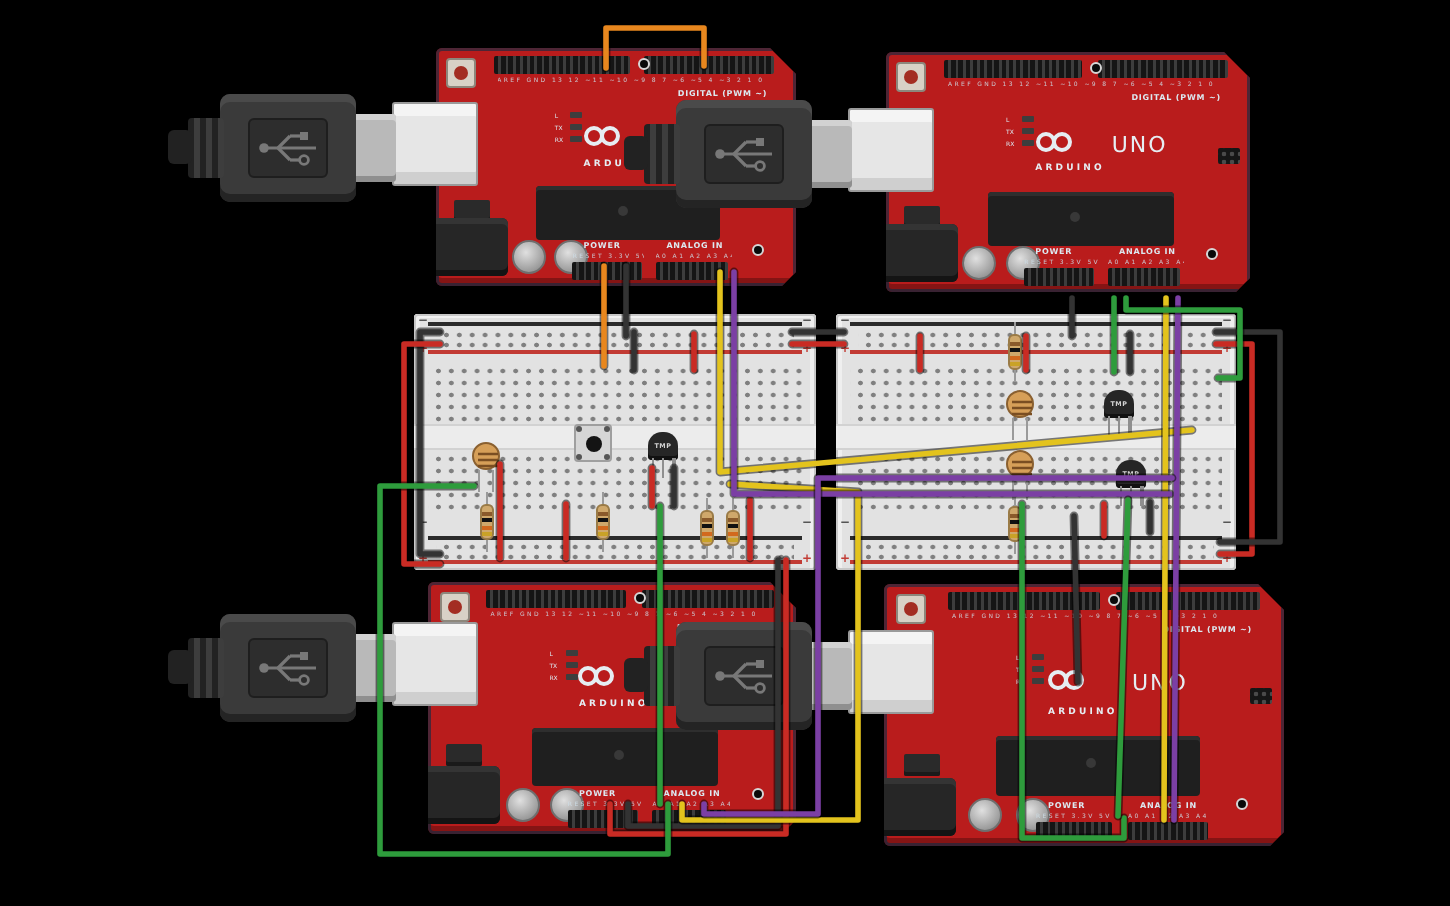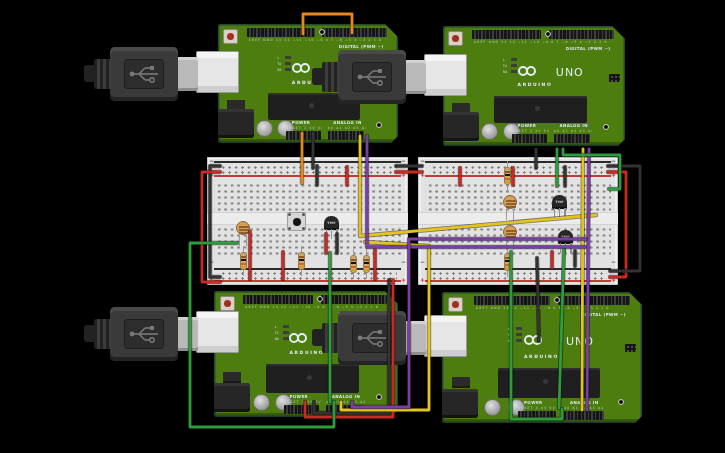--- a/index.html
+++ b/index.html
@@ -1,21 +1,21 @@
 <!DOCTYPE html>
 <html><head>
 <meta charset="utf-8">
 <style>
   html,body{margin:0;padding:0;background:#000;}
   #stage{position:relative;width:725px;height:453px;background:#000;overflow:hidden;
          font-family:"DejaVu Sans",sans-serif;}
   #stage *{box-sizing:border-box;}
 
   
-  .arduino{position:absolute;background:#4d7c0f;border-radius:3px;
+  .arduino{position:absolute;background:#b91c1c;border-radius:3px;
     clip-path:polygon(0 0,calc(100% - 13px) 0,100% 13px,100% calc(100% - 7px),calc(100% - 7px) 100%,0 100%);
     box-shadow:inset 0 0 0 1.5px rgba(7,44,70,.6), inset 0 -4px 0 rgba(0,0,0,.28);}
   .hdr{position:absolute;background:#151515;border-radius:1px;
     background-image:repeating-linear-gradient(90deg,transparent 0 2.2px,#3d3d3d 2.2px 3.6px);}
   .hdr.top{top:4px;height:9px;}
   .hdr.bot{bottom:3px;height:9px;}
   .microtext{position:absolute;font-size:3px;color:#cfe0ea;letter-spacing:1.2px;
     white-space:nowrap;overflow:hidden;opacity:.85;}
   .sklabel{position:absolute;font-size:4px;font-weight:bold;color:#dce8f0;
     letter-spacing:.4px;white-space:nowrap;}

